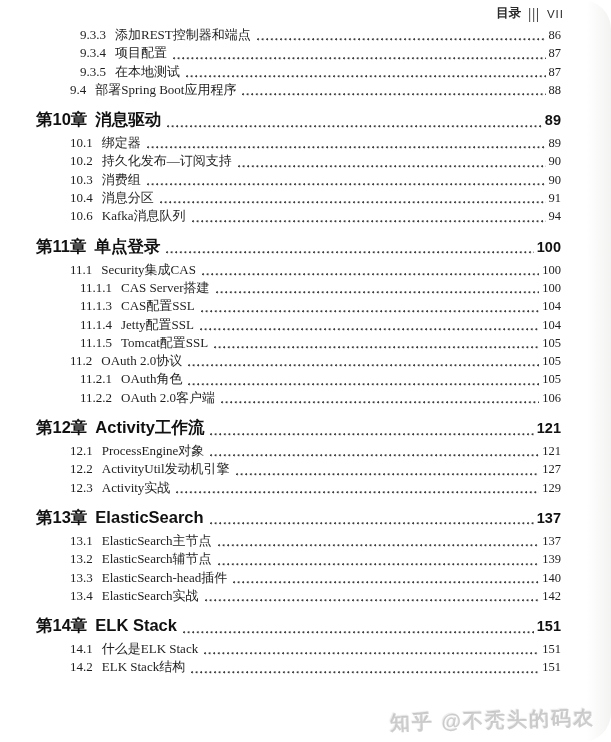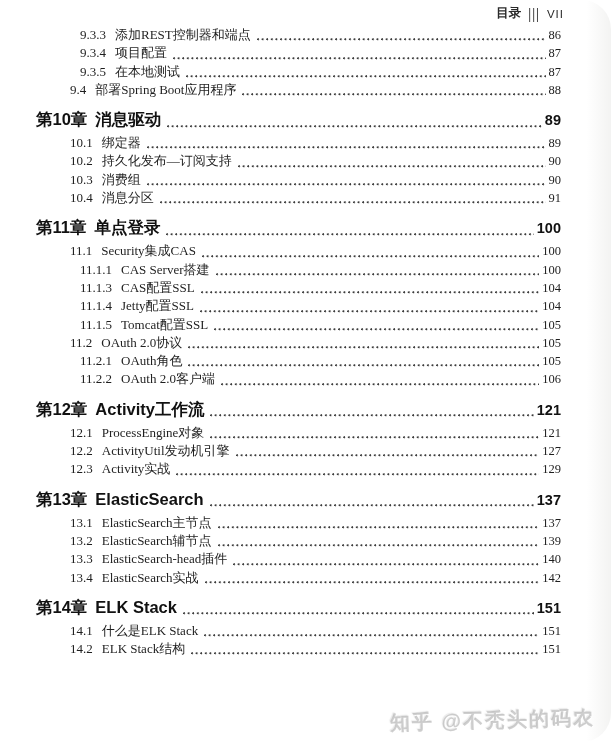--- a/index.html
+++ b/index.html
@@ -139,20 +139,26 @@
     <span class="title">消费组</span>
     <span class="leader"></span>
     <span class="page-num">90</span>
   </div>
       <div class="row lvl2">
     <span class="num">10.4</span>
     <span class="title">消息分区</span>
     <span class="leader"></span>
     <span class="page-num">91</span>
   </div>
+      <div class="row lvl2">
+    <span class="num">10.6</span>
+    <span class="title">Kafka消息队列</span>
+    <span class="leader"></span>
+    <span class="page-num">94</span>
+  </div>
       <div class="row lvl1">
     <span class="num">第11章</span>
     <span class="title">单点登录</span>
     <span class="leader"></span>
     <span class="page-num">100</span>
   </div>
       <div class="row lvl2">
     <span class="num">11.1</span>
     <span class="title">Security集成CAS</span>
     <span class="leader"></span>

